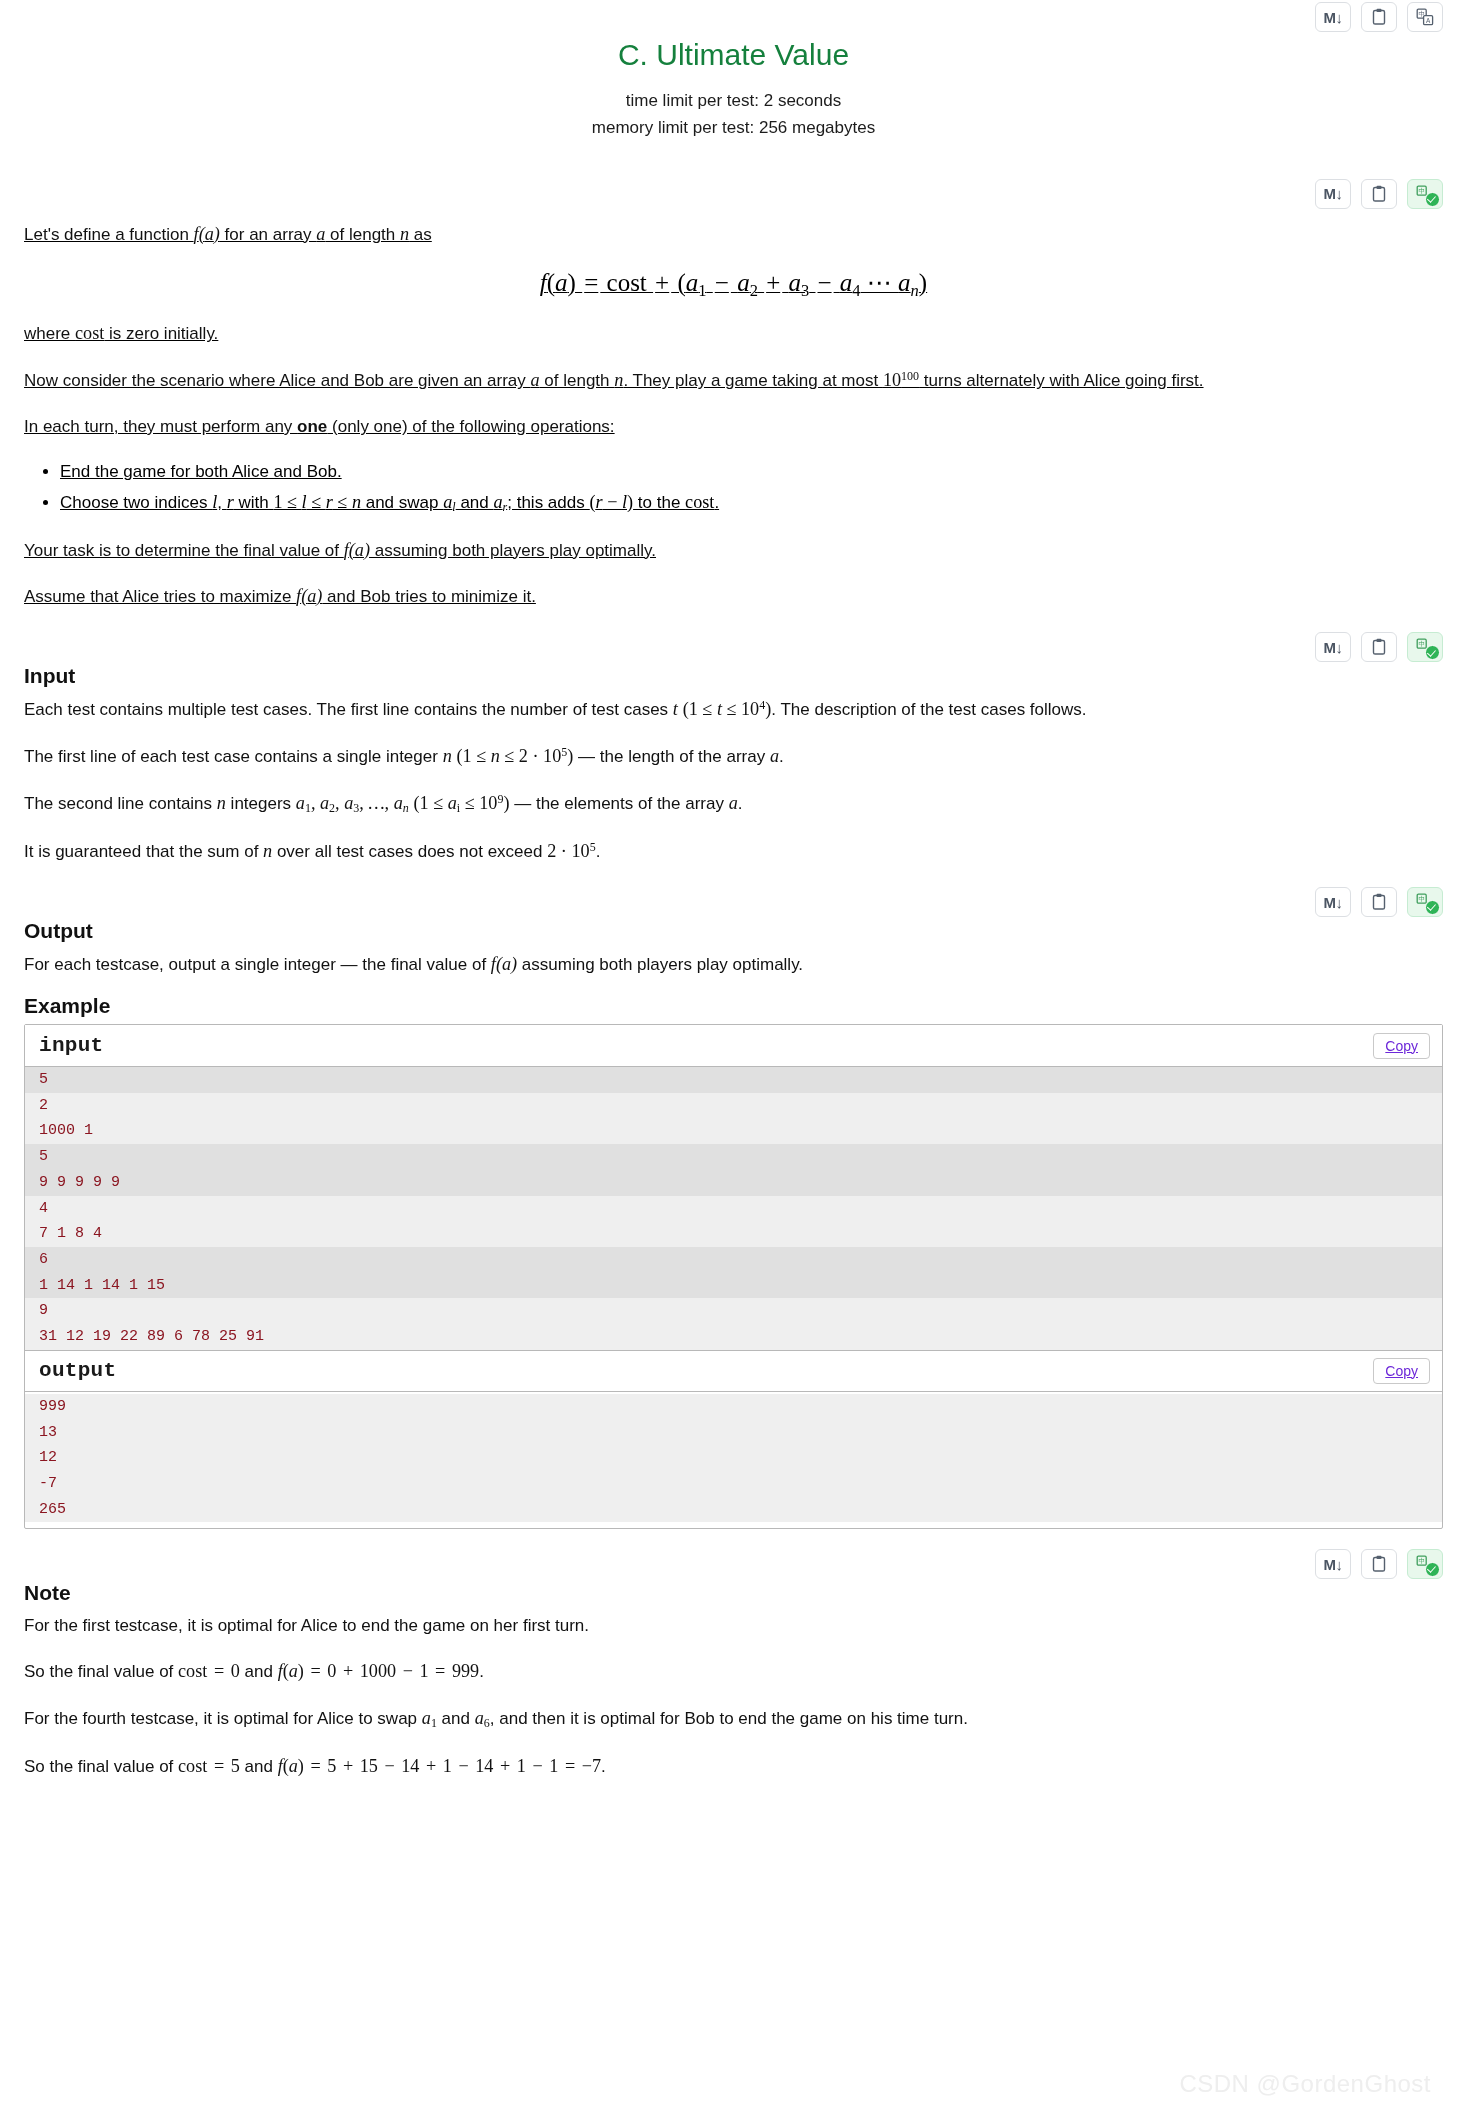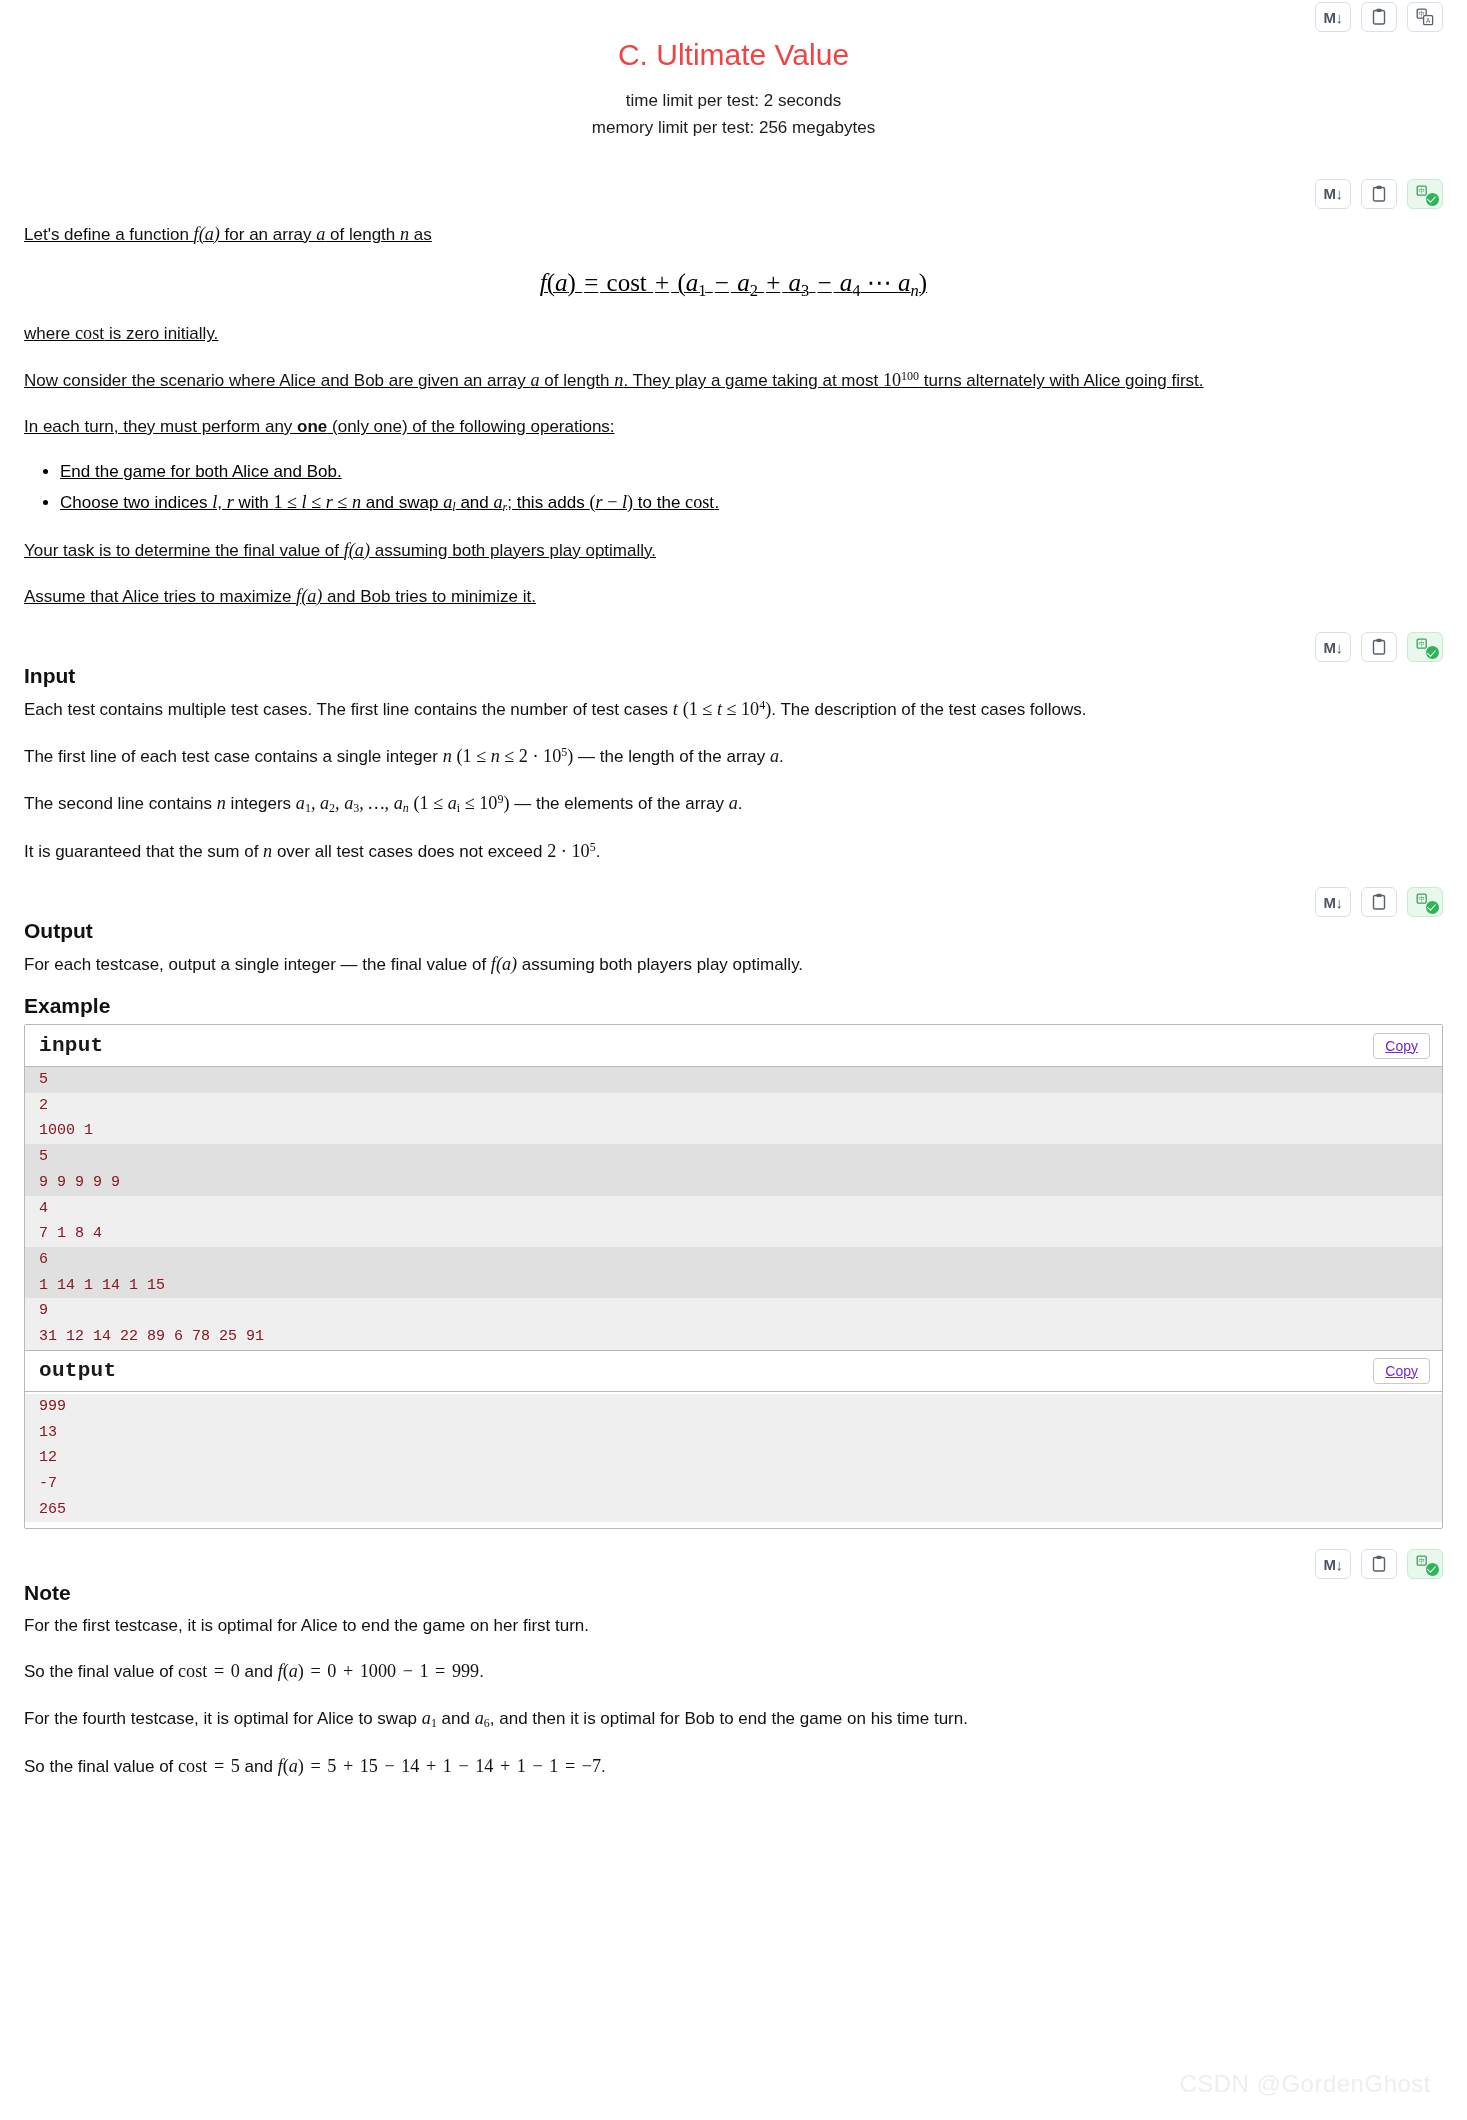--- a/index.html
+++ b/index.html
@@ -80,21 +80,21 @@
   }
 
   
   .problem-header {
     text-align: center;
     margin-top: 2px;
   }
   .problem-title {
     font-size: 30px;
     font-weight: normal;
-    color: #ef4444;
+    color: #15803d;
     margin: 0;
     line-height: 1.25;
   }
   .limit-line {
     font-size: 17px;
     color: #1c1c1c;
     margin-top: 15px;
     line-height: 1.45;
   }
 
@@ -390,21 +390,21 @@
         <div class="io-line band-a">5</div>
         <div class="io-line band-b">2</div>
         <div class="io-line band-b">1000 1</div>
         <div class="io-line band-a">5</div>
         <div class="io-line band-a">9 9 9 9 9</div>
         <div class="io-line band-b">4</div>
         <div class="io-line band-b">7 1 8 4</div>
         <div class="io-line band-a">6</div>
         <div class="io-line band-a">1 14 1 14 1 15</div>
         <div class="io-line band-b">9</div>
-        <div class="io-line band-b">31 12 14 22 89 6 78 25 91</div>
+        <div class="io-line band-b">31 12 19 22 89 6 78 25 91</div>
       </div>
 
       <div class="output-block">
         <div class="io-head">
           <span class="io-title">output</span>
           <span class="copy-btn">Copy</span>
         </div>
         <div class="io-body flat">
           <div class="io-line">999</div>
           <div class="io-line">13</div>

